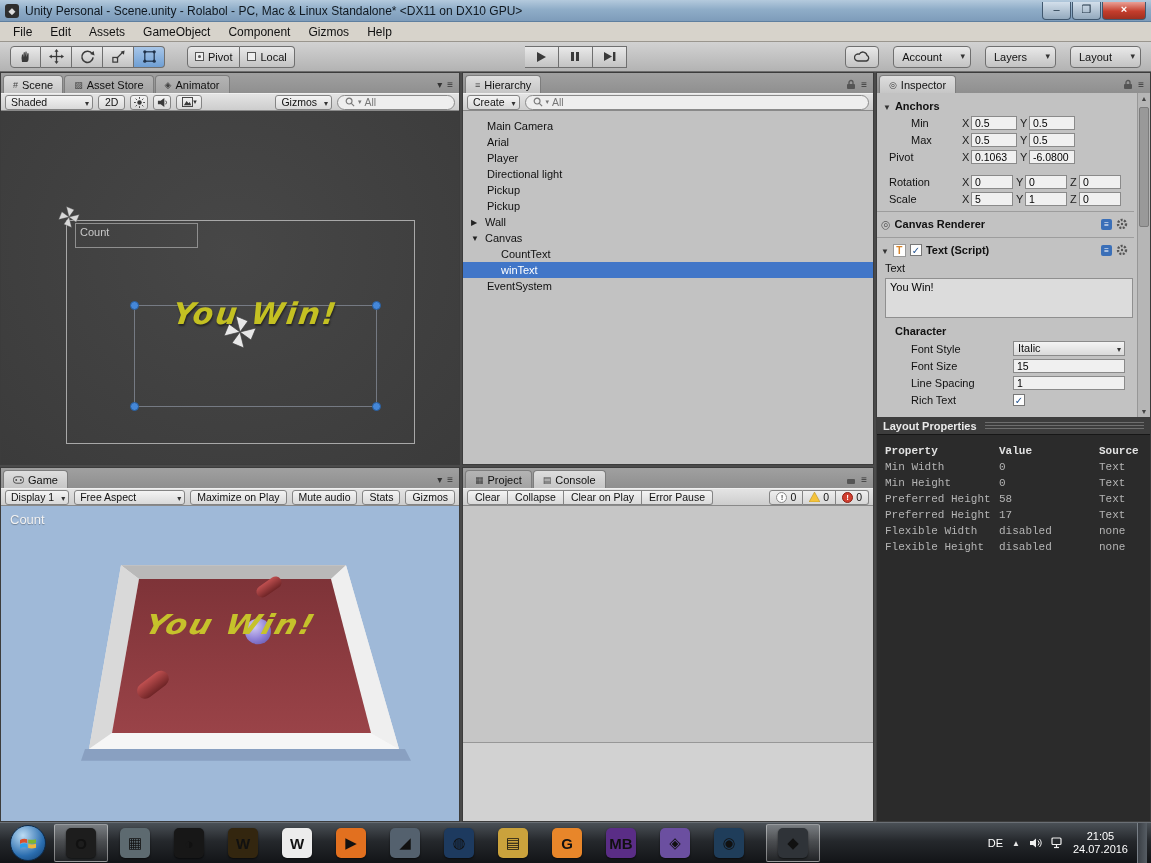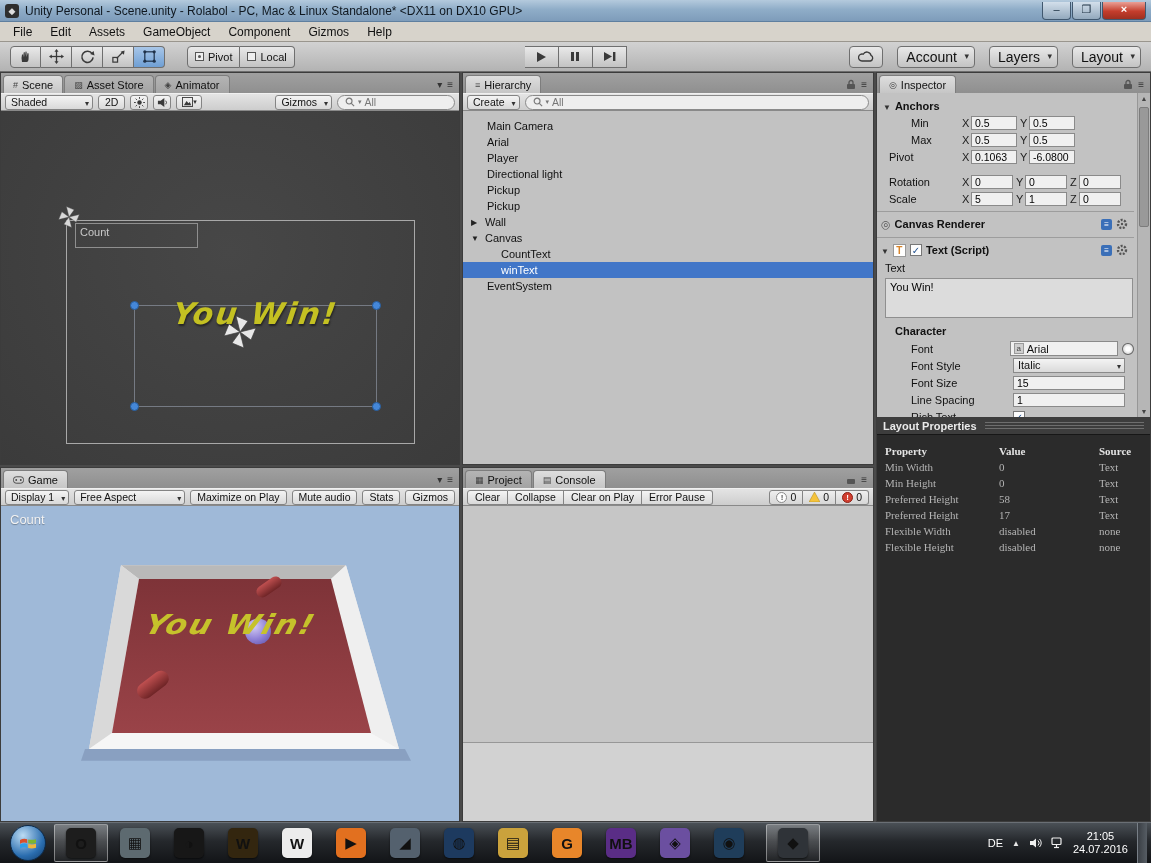--- a/index.html
+++ b/index.html
@@ -24,21 +24,21 @@
 .tool-group{display:flex}
 .toolbtn{height:22px;min-width:31px;border:1px solid #6f6f6f;border-left-width:0;background:linear-gradient(#e9e9e9,#c3c3c3);display:flex;align-items:center;justify-content:center;cursor:pointer}
 .tool-group .toolbtn:first-child{border-left-width:1px;border-radius:4px 0 0 4px}
 .tool-group .toolbtn:last-child{border-radius:0 4px 4px 0}
 .toolbtn.active{background:linear-gradient(#a8c6e8,#6f9fd4)}
 .toolbtn.labelled{padding:0 7px;gap:4px;font-size:11px}
 .mini-sq{width:9px;height:9px;border:1px solid #555;background:#eee;position:relative}
 .mini-sq.dot::after{content:"";position:absolute;left:2px;top:2px;width:3px;height:3px;background:#555;border-radius:50%}
 .play-group{position:absolute;left:50%;transform:translateX(-50%);display:flex}
 .right-group{margin-left:auto;display:flex;align-items:center;gap:14px}
-.dropbtn{height:22px;border:1px solid #6f6f6f;border-radius:4px;background:linear-gradient(#e9e9e9,#c3c3c3);display:flex;align-items:center;padding:0 17px 0 8px;font-size:14px;position:relative;cursor:pointer}
+.dropbtn{height:22px;border:1px solid #6f6f6f;border-radius:4px;background:linear-gradient(#e9e9e9,#c3c3c3);display:flex;align-items:center;padding:0 28px 0 8px;font-size:11px;position:relative;cursor:pointer}
 .dropbtn::after{content:"▾";position:absolute;right:5px;top:4px;font-size:9px;color:#333}
 .cloudbtn{height:22px;width:34px;border:1px solid #6f6f6f;border-radius:4px;background:linear-gradient(#e9e9e9,#c3c3c3);display:flex;align-items:center;justify-content:center;cursor:pointer}
 
 
 .panel{position:absolute;display:flex;flex-direction:column;background:#c2c2c2;border:1px solid #3c3c3c}
 .tabs-row{height:20px;flex:none;background:linear-gradient(#a0a0a0,#8f8f8f);display:flex;align-items:flex-end;padding:0 2px}
 .tab{height:18px;padding:0 9px;display:flex;align-items:center;gap:4px;font-size:11px;background:linear-gradient(#dedede,#c6c6c6);border:1px solid #7d7d7d;border-bottom:none;border-radius:4px 4px 0 0;margin-right:1px;cursor:pointer;white-space:nowrap}
 .tab.inactive{background:linear-gradient(#b4b4b4,#a3a3a3)}
 .tab-ico{font-size:9px;color:#444}
 .strip-right{margin-left:auto;display:flex;align-items:center;gap:5px;padding:0 4px 3px 0}
@@ -123,21 +123,21 @@
 .fa{width:10px;height:11px;background:#cfcfcf;border:1px solid #9a9a9a;font-size:8px;line-height:10px;text-align:center;color:#444}
 .fdd{width:112px;height:15px;line-height:13px;border:1px solid #8a8a8a;background:linear-gradient(#f4f4f4,#dadada);padding:0 14px 0 4px;position:relative;cursor:pointer}
 .fdd::after{content:"▾";position:absolute;right:3px;top:1px;font-size:8px;color:#333}
 input.fnum{width:112px}
 .picker{width:12px;height:12px;border-radius:50%;border:1px solid #666;margin-left:4px;background:radial-gradient(circle at 50% 50%,#fff 30%,#bbb);cursor:pointer}
 
 
 #layout-panel{background:#2b2b2b}
 .lp-head{height:17px;flex:none;background:#3d3d3d;border-bottom:1px solid #171717;display:flex;align-items:center;padding:0 6px;color:#eaeaea;font-weight:bold;cursor:move}
 .lp-grip{flex:1;height:8px;margin-left:8px;background:repeating-linear-gradient(180deg,#6e6e6e 0,#6e6e6e 1px,transparent 1px,transparent 3px)}
-.lp-body{flex:1;padding:8px;font-family:Liberation Serif, serif;font-size:11px;color:#b4b4b4}
+.lp-body{flex:1;padding:8px;font-family:Liberation Mono, monospace;font-size:11px;color:#b4b4b4}
 .lp-row{display:flex;height:16px;align-items:center}
 .lp-row.hdr{color:#e2e2e2;font-weight:bold}
 .lp-c1{width:114px}.lp-c2{width:100px}.lp-c3{flex:1}
 .lp-note{margin-top:10px;color:#a6a6a6}
 
 
 .taskbar{position:absolute;left:0;top:822px;width:100%;height:41px;background:linear-gradient(#4a5056,#25282c 45%,#121417);display:flex;align-items:center;padding:0 2px;border-top:1px solid #6a6f75}
 .start-orb{width:36px;height:36px;margin:0 8px;border-radius:50%;border:1px solid #0c2a4a;background:radial-gradient(circle at 35% 28%,#bcdcf4,#2a6daf 62%,#123a66);display:flex;align-items:center;justify-content:center;cursor:pointer;flex:none}
 .task-btn{width:54px;height:38px;border-radius:2px;display:flex;align-items:center;justify-content:center;cursor:pointer;flex:none}
 .task-btn.active{background:linear-gradient(rgba(255,255,255,.28),rgba(255,255,255,.06));border:1px solid rgba(255,255,255,.4)}
@@ -620,28 +620,20 @@
       <div class="irow" style="padding-left:8px">
           <span>Text</span>
         </div>
       <div class="textarea-row">
         <textarea class="txt" style="">You Win!</textarea>
       </div>
       <div class="char-head">
           <span>Character</span>
         </div>
       <div class="crow">
-        <span class="clabel">Font</span>
-        <span class="ffield">
-            <span class="fa">a</span>
-            <span>Arial</span>
-          </span>
-        <span class="picker"></span>
-      </div>
-      <div class="crow">
         <span class="clabel">Font Style</span>
         <span class="fdd"><span>Italic</span></span>
       </div>
       <div class="crow">
         <span class="clabel">Font Size</span>
         <input class="num fnum" value="15" style="">
       </div>
       <div class="crow">
         <span class="clabel">Line Spacing</span>
         <input class="num fnum" value="1" style="">

